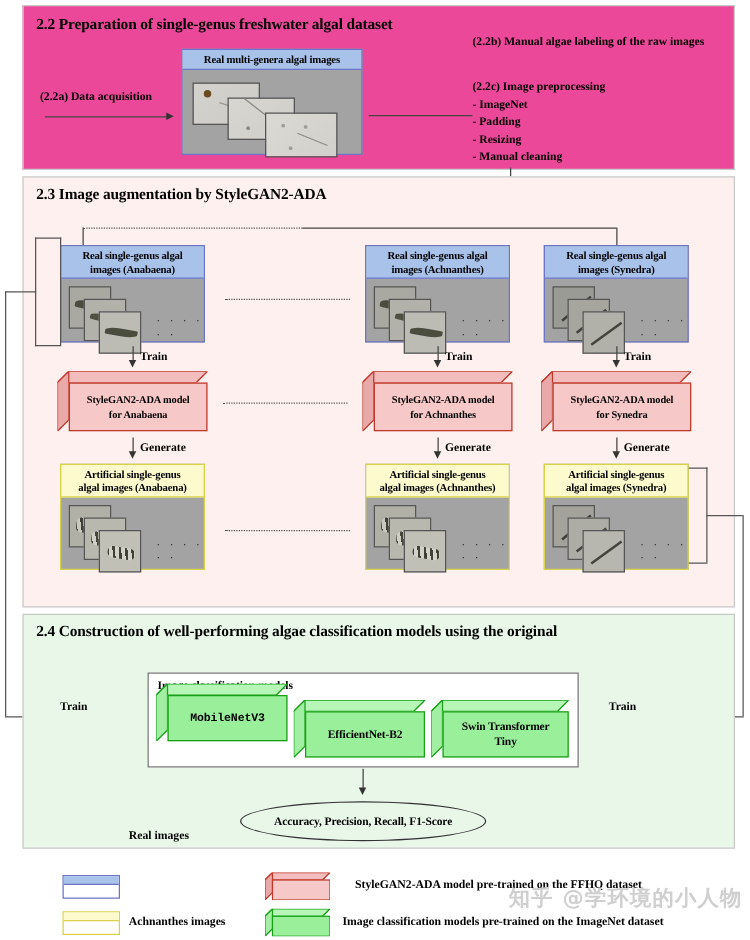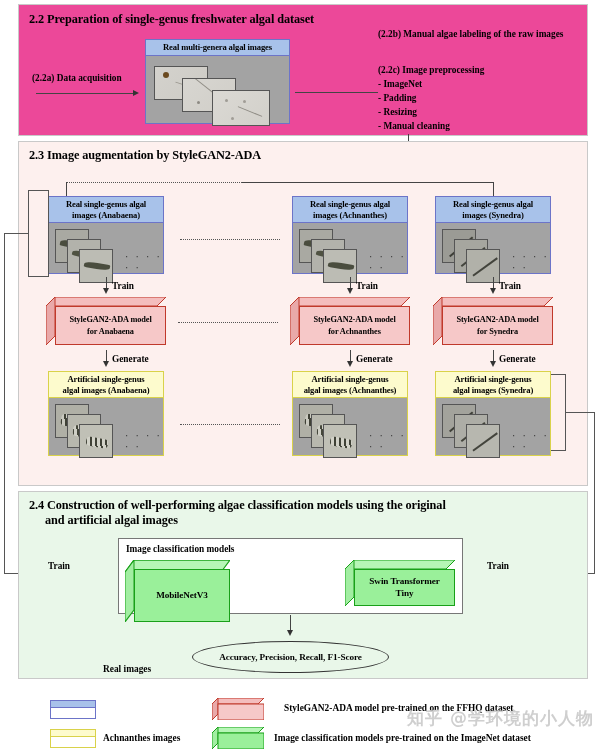--- a/index.html
+++ b/index.html
@@ -324,42 +324,51 @@
   <div class="hline thin" style="left:551px; top:374px; width:15px;"></div>
   <div class="hline thin" style="left:551px; top:450px; width:15px;"></div>
   <div class="hline thin" style="left:565px; top:412px; width:29px;"></div>
   <div class="vline thin" style="left:594px; top:412px; height:161px;"></div>
   <div class="hline thin" style="left:489px; top:573px; width:106px;"></div>
   <div class="arrow-l" style="left:483px; top:569.5px;"></div>
 
   <div class="panel" id="sec24">
     <div class="sec-title" id="t24">
       <span>2.4 Construction of well-performing algae classification models using the original</span>
-      <span class="l2">and artificial algal images</span>
     </div>
   </div>
 
   <div class="lbl" style="left:48px; top:560px;">Train</div>
   <div class="lbl" style="left:487px; top:560px;">Train</div>
 
   <div id="clsbox" style="left:118px; top:538px; width:345px; height:76px;">
     <div class="cap">Image classification models</div>
   </div>
 
-  <div class="box3d green" style="left:125px; top:560px; width:105px; height:62px;">
+  <div class="box3d green" style="left:125px; top:547px; width:105px; height:46px;font-family:Liberation Mono, monospace;">
     <svg class="top" viewBox="0 0 105 46" preserveAspectRatio="none">
       <polygon points="0,9 9,0 105,0 96,9" fill="#b6f6b6" stroke="#19a019" stroke-width="1"></polygon>
       <polygon points="0,9 0,46 9,37 9,0" fill="#a2eea2" stroke="#19a019" stroke-width="1"></polygon>
     </svg>
     <div class="face">
       <span>MobileNetV3</span>
         <span></span>
     </div>
   </div>
 
+  <div class="box3d green" style="left:235px; top:560px; width:105px; height:46px;">
+    <svg class="top" viewBox="0 0 105 46" preserveAspectRatio="none">
+      <polygon points="0,9 9,0 105,0 96,9" fill="#b6f6b6" stroke="#19a019" stroke-width="1"></polygon>
+      <polygon points="0,9 0,46 9,37 9,0" fill="#a2eea2" stroke="#19a019" stroke-width="1"></polygon>
+    </svg>
+    <div class="face">
+      <span>EfficientNet-B2</span>
+        <span></span>
+    </div>
+  </div>
 
   <div class="box3d green" style="left:345px; top:560px; width:110px; height:46px;">
     <svg class="top" viewBox="0 0 110 46" preserveAspectRatio="none">
       <polygon points="0,9 9,0 110,0 101,9" fill="#b6f6b6" stroke="#19a019" stroke-width="1"></polygon>
       <polygon points="0,9 0,46 9,37 9,0" fill="#a2eea2" stroke="#19a019" stroke-width="1"></polygon>
     </svg>
     <div class="face">
       <span>Swin Transformer</span>
         <span>Tiny</span>
     </div>

